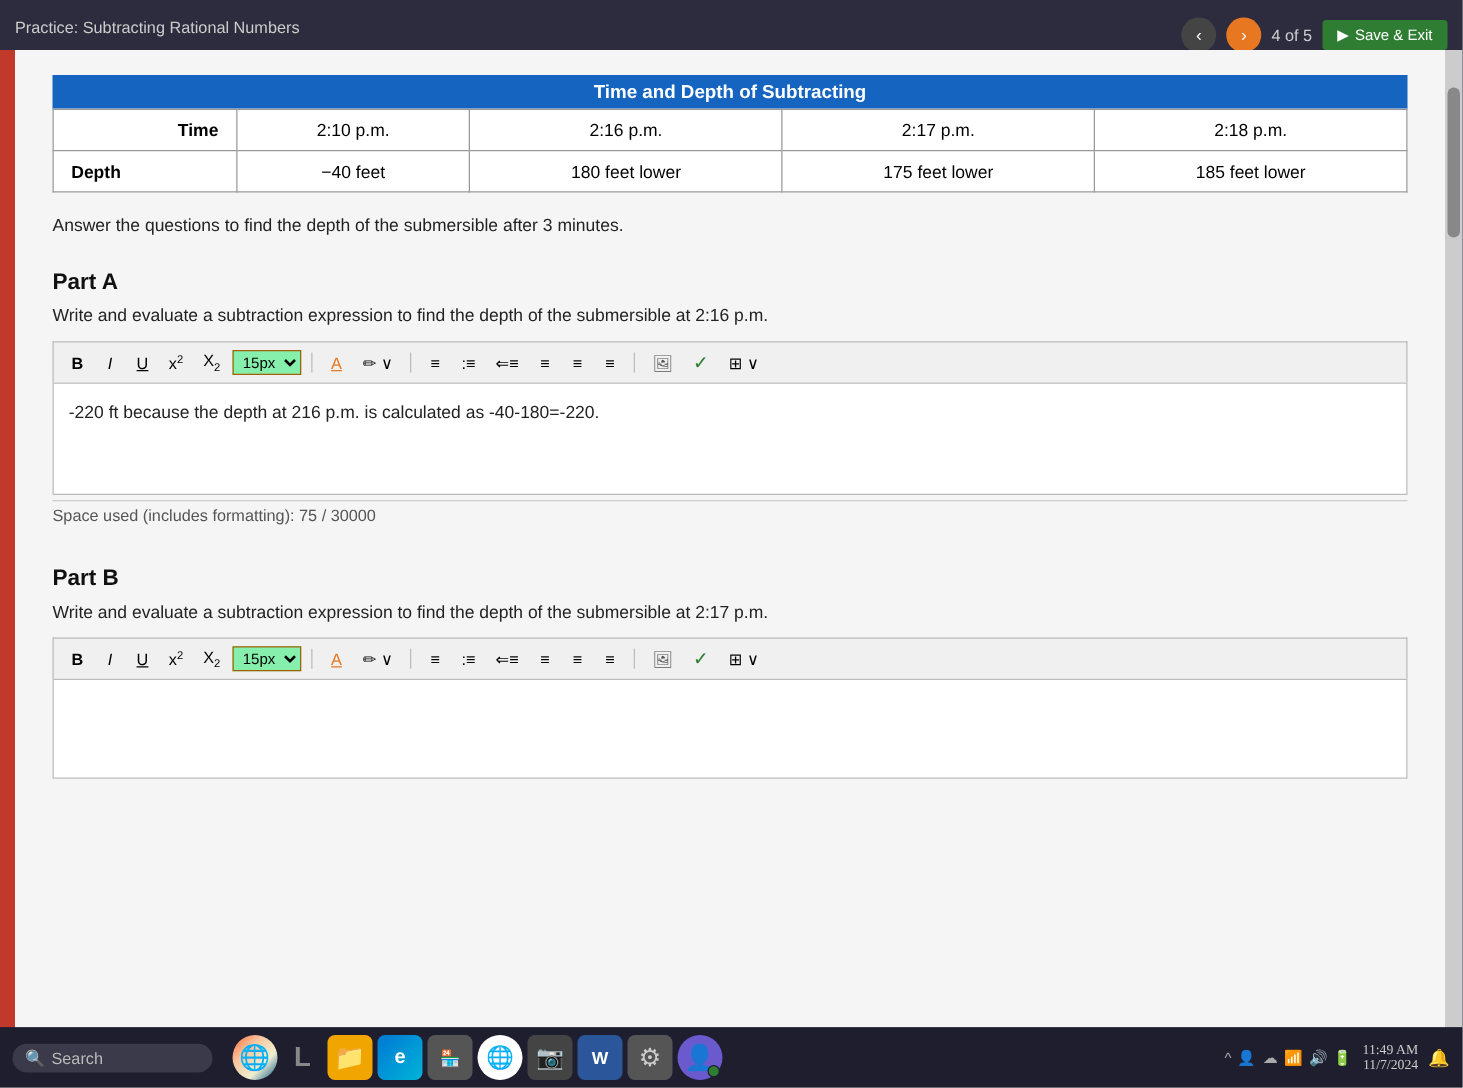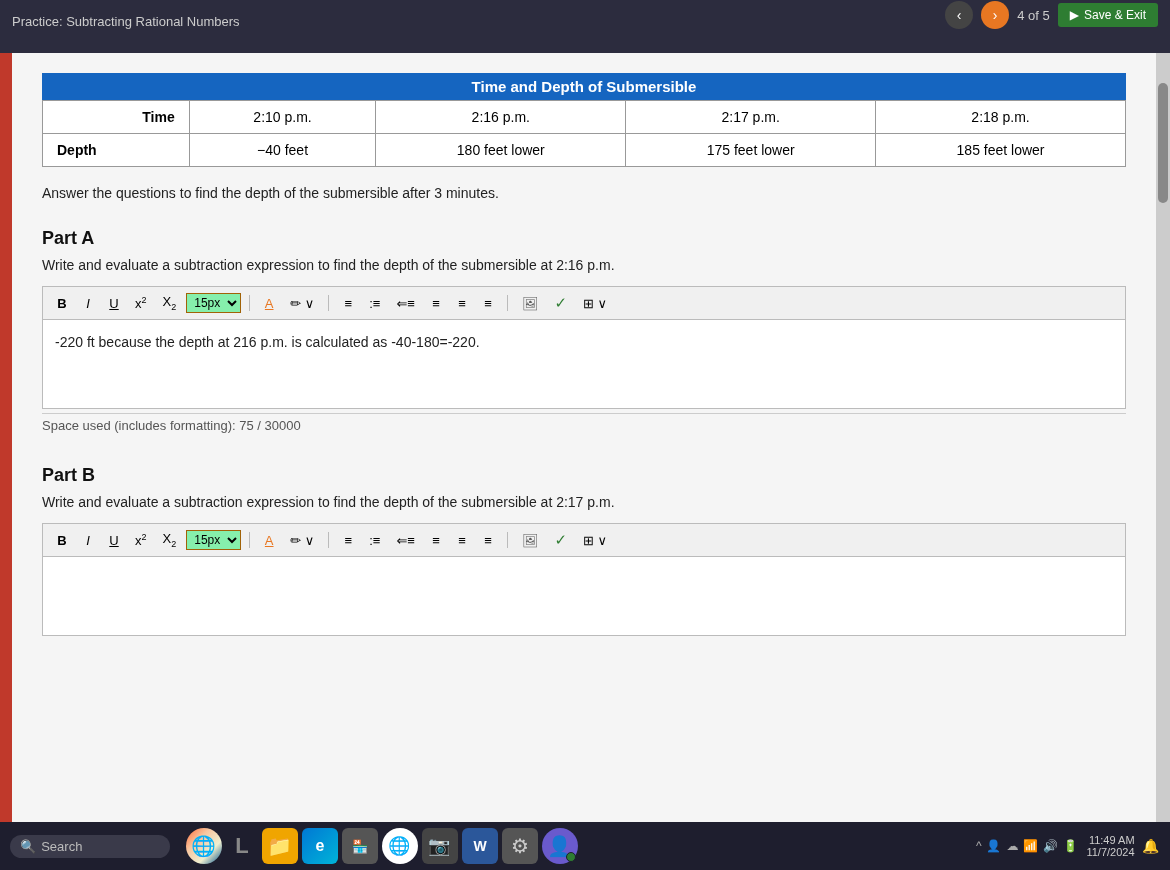--- a/index.html
+++ b/index.html
@@ -10,24 +10,24 @@
       height: 870px;
       overflow: hidden;
       display: flex;
       flex-direction: column;
     }
 
     
     .top-nav {
       background: #2c2c3e;
       display: flex;
-      align-items: flex-end;
+      align-items: flex-start;
       justify-content: space-between;
-      padding: 24px 12px;
-      height: 53px;
+      padding: 14px 12px;
+      height: 40px;
     }
     .nav-title {
       color: #ccc;
       font-size: 13px;
     }
     .nav-controls {
       display: flex;
       align-items: center;
       gap: 8px;
     }
@@ -283,20 +283,21 @@
     .taskbar-right {
       margin-left: auto;
       display: flex;
       align-items: center;
       gap: 8px;
     }
     .taskbar-time {
       color: #ccc;
       font-size: 11px;
       text-align: right;
+      font-family: Liberation Serif, serif;
     }
     .taskbar-sys {
       display: flex;
       align-items: center;
       gap: 5px;
       color: #aaa;
       font-size: 12px;
     }
 
     
@@ -321,21 +322,21 @@
   </div>
 </div>
 
 <div class="main-layout">
 
   <div class="left-tab"></div>
 
   <div class="content-area">
 
     <div class="table-container">
-      <div class="table-title">Time and Depth of Submersible</div>
+      <div class="table-title">Time and Depth of Subtracting</div>
       <table class="data-table">
         <tbody>
             <tr>
           <th>Time</th>
           <td>2:10 p.m.</td>
           <td>2:16 p.m.</td>
           <td>2:17 p.m.</td>
           <td>2:18 p.m.</td>
         </tr>
         <tr>

